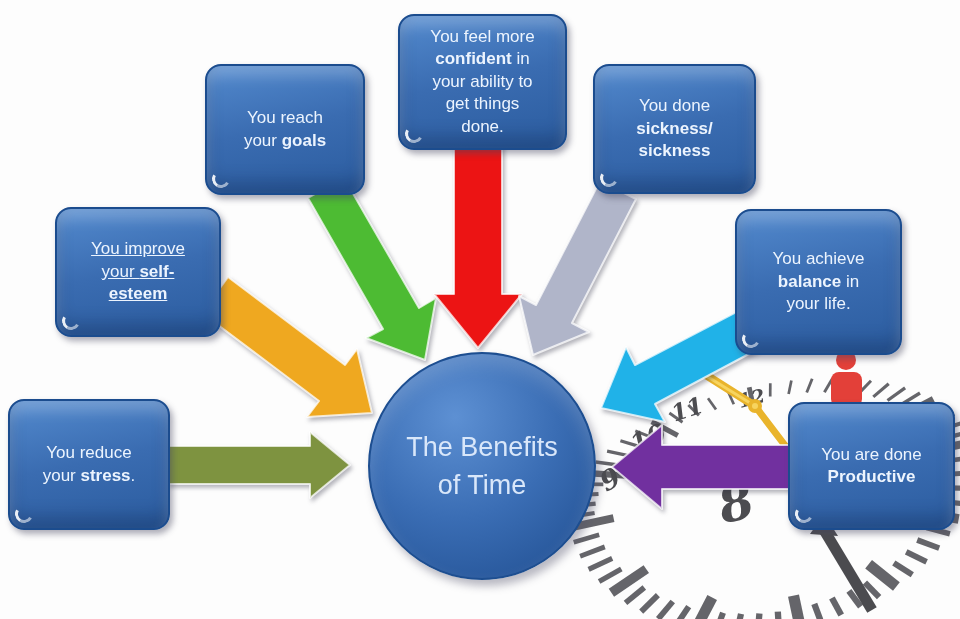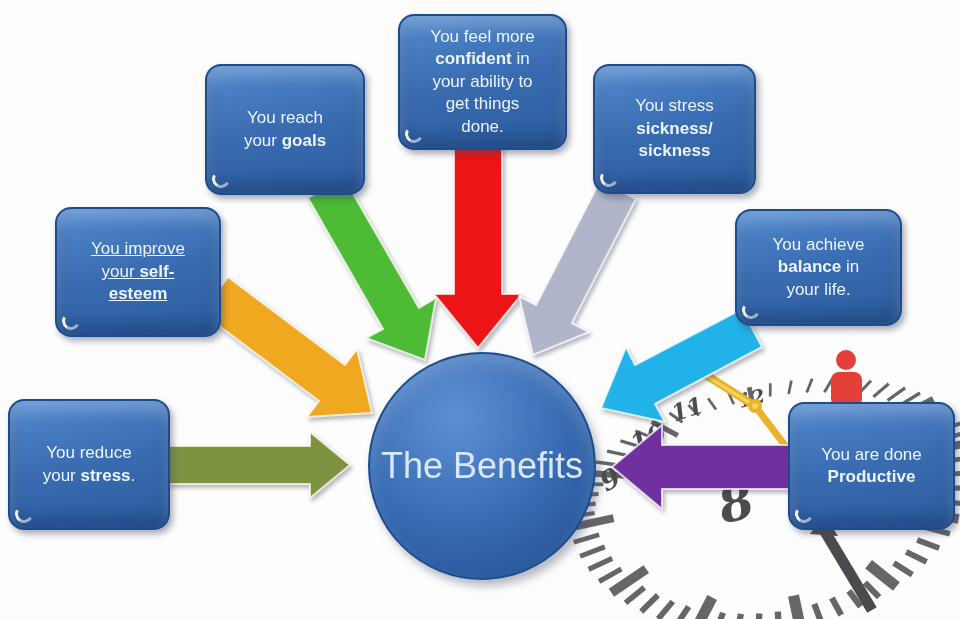--- a/index.html
+++ b/index.html
@@ -37,21 +37,21 @@
   .box-text{margin:15px;font-size:17px;line-height:1.32;}
   .box-text .b{font-weight:700;}
   .center-circle{
     position:absolute;z-index:3;
     left:368px;top:352px;width:228px;height:228px;border-radius:50%;
     background:radial-gradient(circle at 38% 28%, #5d90d3 0%, #3a6db4 48%, #2a5a9e 78%, #245193 100%);
     border:2px solid #1d4e90;
     box-shadow:4px 6px 9px rgba(80,80,105,0.4),
                inset 0 10px 18px rgba(255,255,255,0.18);
     display:flex;flex-direction:column;align-items:center;justify-content:center;
-    text-align:center;color:#d9e7fa;font-size:36px;line-height:1.42;
+    text-align:center;color:#d9e7fa;font-size:27px;line-height:1.42;
     box-sizing:border-box;
   }
   .clock-number{
     font-family:"DejaVu Serif", serif;
     font-style:italic;font-weight:700;fill:#4c4c50;
   }
 </style>
 </head>
 <body>
 
@@ -153,34 +153,35 @@
 
 <div class="benefit-box" style="left:398px;top:14px;width:169px;height:136px;">
   <p class="box-text"><span>You feel more </span><span class="b">confident</span><span> in your ability to get things done.</span></p>
 </div>
 
 <div class="benefit-box" style="left:205px;top:64px;width:160px;height:131px;">
   <p class="box-text"><span>You reach your </span><span class="b">goals</span><span></span></p>
 </div>
 
 <div class="benefit-box" style="left:593px;top:64px;width:163px;height:130px;">
-  <p class="box-text"><span>You stress </span><span class="b">sickness/ sickness</span><span></span></p>
+  <p class="box-text"><span>You done </span><span class="b">sickness/ sickness</span><span></span></p>
 </div>
 
 <div class="benefit-box" style="left:55px;top:207px;width:166px;height:130px;text-decoration:underline;">
   <p class="box-text"><span>You improve your </span><span class="b">self-esteem</span><span></span></p>
 </div>
 
-<div class="benefit-box" style="left:735px;top:209px;width:167px;height:117px;">
+<div class="benefit-box" style="left:735px;top:209px;width:167px;height:146px;">
   <p class="box-text"><span>You achieve </span><span class="b">balance</span><span> in your life.</span></p>
 </div>
 
 <div class="benefit-box" style="left:8px;top:399px;width:162px;height:131px;">
   <p class="box-text"><span>You reduce your </span><span class="b">stress</span><span>.</span></p>
 </div>
 
 <div class="benefit-box" style="left:788px;top:402px;width:167px;height:128px;">
   <p class="box-text"><span>You are done </span><span class="b">Productive</span><span></span></p>
 </div>
 
 <div class="center-circle">
   <div>The Benefits</div>
+  <div>of Time</div>
 </div>
 
 </body></html>

